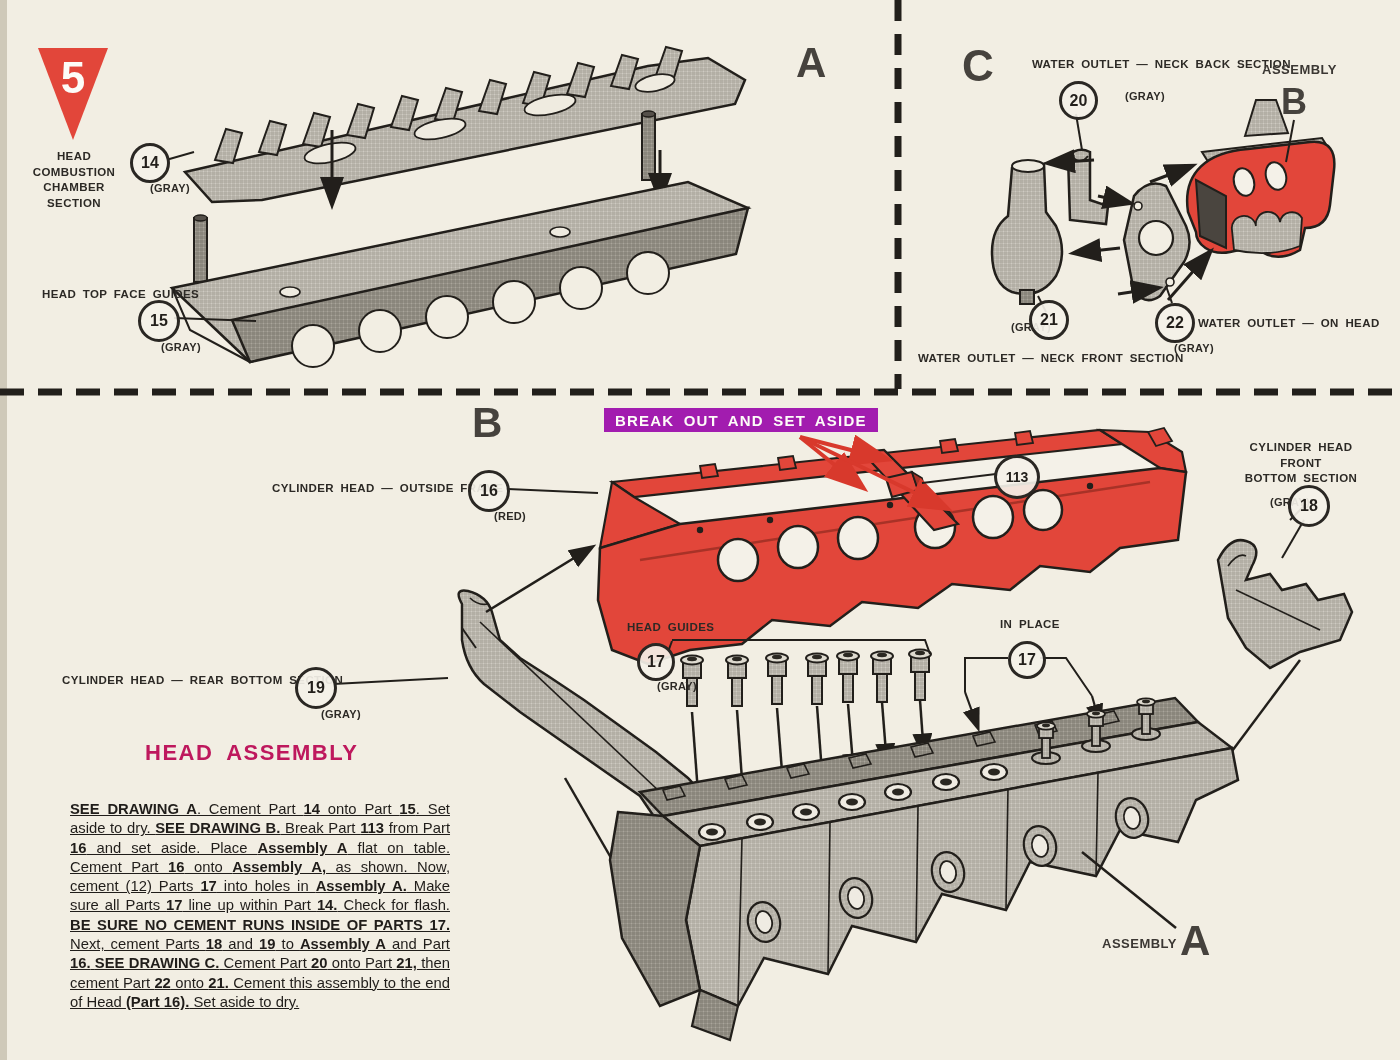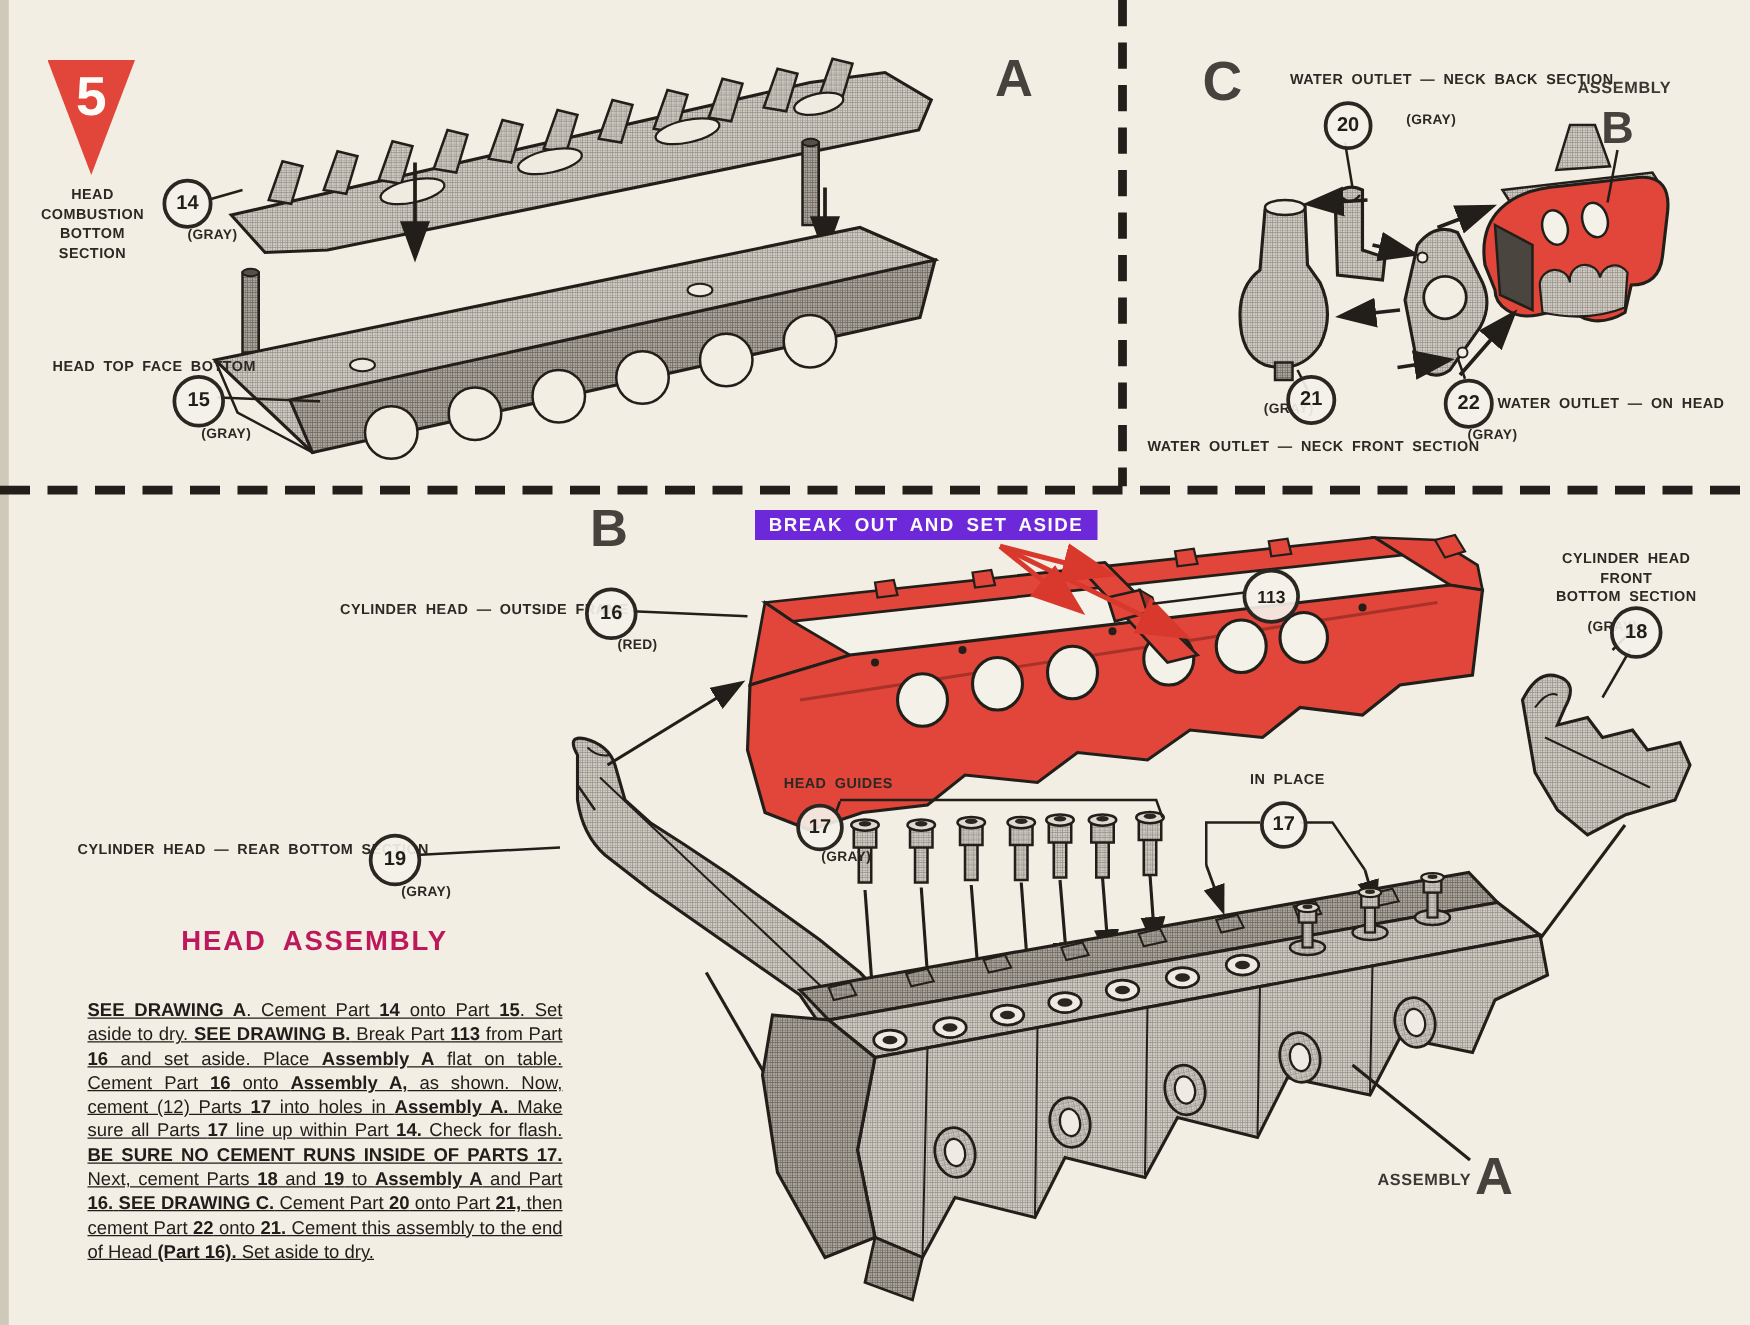--- a/index.html
+++ b/index.html
@@ -11,21 +11,21 @@
        color:#2c2925;white-space:nowrap;line-height:1.35;}
   .lbl.wrap{white-space:normal;}
   .note{position:absolute;font-weight:700;font-size:11px;letter-spacing:.3px;color:#2c2925;white-space:nowrap;padding-left:24px;}
   .pc{position:absolute;border:3px solid #2a2723;border-radius:50%;background:rgba(244,241,232,.92);
       display:flex;align-items:center;justify-content:center;font-weight:800;font-size:16px;color:#221f1b;}
   .biglet{position:absolute;font-weight:900;color:#46423d;line-height:1;}
   .asm{position:absolute;font-weight:800;font-size:13px;letter-spacing:.5px;color:#3b3733;white-space:nowrap;}
   #step-tri{position:absolute;left:38px;top:48px;width:70px;height:92px;background:#e2463a;
             clip-path:polygon(0 0,100% 0,50% 100%);display:flex;justify-content:center;}
   #step-tri span{color:#fdfcf8;font-weight:900;font-size:44px;line-height:1;margin-top:8px;}
-  #banner{position:absolute;left:604px;top:408px;background:#6d28d9;color:#fdfcf8;
+  #banner{position:absolute;left:604px;top:408px;background:#a21caf;color:#fdfcf8;
           font-weight:800;font-size:15px;letter-spacing:1.2px;word-spacing:4px;padding:4px 11px 3px;white-space:nowrap;}
   #head-asm-title{position:absolute;left:145px;top:740px;font-weight:800;font-size:22px;letter-spacing:1.5px;word-spacing:6px;color:#be185d;}
   #instr{position:absolute;left:70px;top:800px;width:380px;font-size:14.8px;line-height:19.3px;
          text-align:justify;color:#201d1a;font-weight:400;text-decoration:underline;}
   #instr .seg-b{font-weight:800;}
   .ctr{text-align:center;}
 </style>
 </head>
 <body>
 
@@ -351,25 +351,25 @@
 
   <line x1="1176" y1="928" x2="1082" y2="852" stroke="#221f1b" stroke-width="2.5"></line>
   <line x1="1306" y1="504" x2="1290" y2="520" stroke="#221f1b" stroke-width="2"></line>
   <line x1="476" y1="648" x2="462" y2="628" stroke="#221f1b" stroke-width="2"></line>
 </svg>
 
 <div id="step-tri">
   <span>5</span>
 </div>
 
-<div class="lbl wrap ctr" style="left:18px;top:149px;width:112px;">HEAD COMBUSTION BOTTOM SECTION</div>
+<div class="lbl wrap ctr" style="left:18px;top:149px;width:112px;">HEAD COMBUSTION CHAMBER SECTION</div>
 <div class="pc" style="left:130px;top:143px;width:34px;height:34px;">14</div>
 <div class="note" style="left:126px;top:182px;">(GRAY)</div>
 
-<div class="lbl" style="left:42px;top:287px;">HEAD TOP FACE BOTTOM</div>
+<div class="lbl" style="left:42px;top:287px;">HEAD TOP FACE GUIDES</div>
 <div class="pc" style="left:138px;top:300px;width:36px;height:36px;">15</div>
 <div class="note" style="left:137px;top:341px;">(GRAY)</div>
 
 <div class="biglet" style="left:796px;top:42px;font-size:42px;">A</div>
 
 <div class="biglet" style="left:962px;top:44px;font-size:44px;">C</div>
 <div class="lbl" style="left:1032px;top:57px;">WATER OUTLET — NECK BACK SECTION</div>
 <div class="pc" style="left:1059px;top:81px;width:33px;height:33px;">20</div>
 <div class="note" style="left:1101px;top:90px;">(GRAY)</div>
 <div class="asm" style="left:1262px;top:62px;">ASSEMBLY</div>

